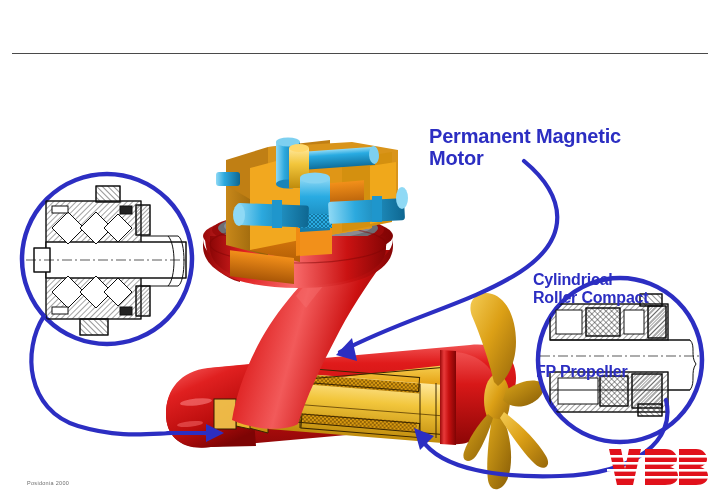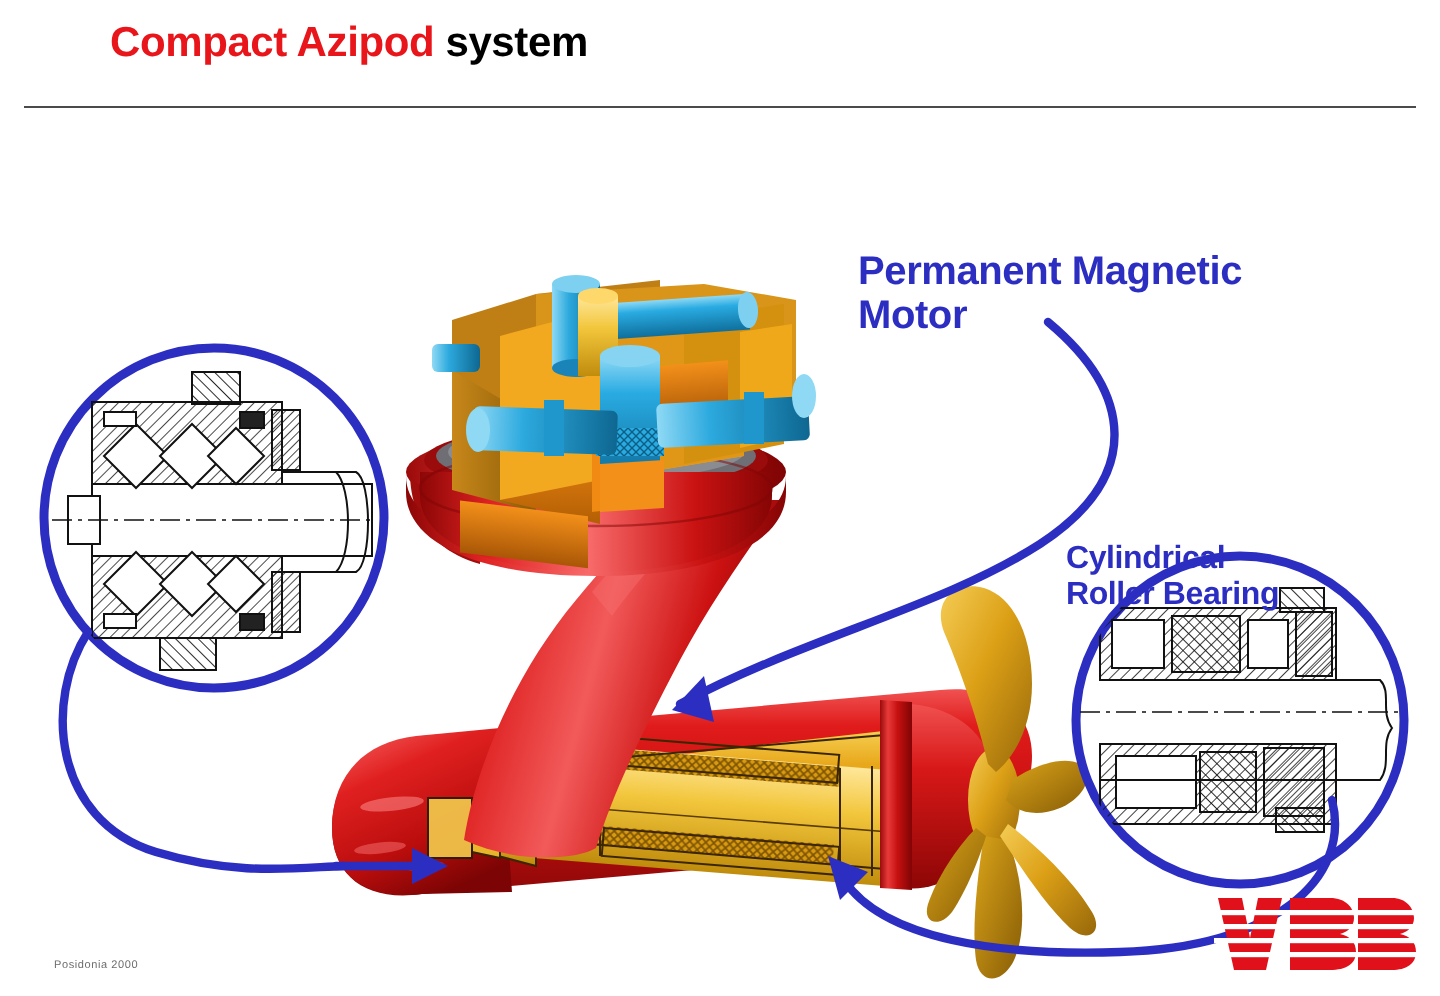--- a/index.html
+++ b/index.html
@@ -44,23 +44,20 @@
   }
 
   
   .vec{position:absolute;left:0;top:0;width:720px;height:498px;}
 </style>
 </head>
 <body>
 
 <div class="slide">
 
-  <div class="title">
-    <span class="red">Compact Azipod</span><span class="blk"> system</span>
-  </div>
   <div class="divider"></div>
 
   <svg class="vec" viewBox="0 0 720 498">
     <defs>
 
       <linearGradient id="gRedBody" x1="0" y1="0" x2="0" y2="1">
         <stop offset="0" stop-color="#f05252"></stop>
         <stop offset="0.18" stop-color="#e01b1b"></stop>
         <stop offset="0.55" stop-color="#c70f0f"></stop>
         <stop offset="1" stop-color="#8e0808"></stop>
@@ -437,18 +434,19 @@
         <rect x="0" y="22" width="104" height="2.6"></rect>
         <rect x="0" y="29" width="104" height="2.6"></rect>
       </g>
     </g>
   </svg>
 
   <div class="label" id="label-motor">Permanent Magnetic
 Motor</div>
 
   <div class="label" id="label-bearing">Cylindrical
-Roller Bearing</div>
-
+Roller Compact</div>
+
+  <div class="label" id="label-propeller">FP Propeller</div>
 
   <div class="footer-note">Posidonia 2000</div>
 
 </div>
 
 </body></html>

